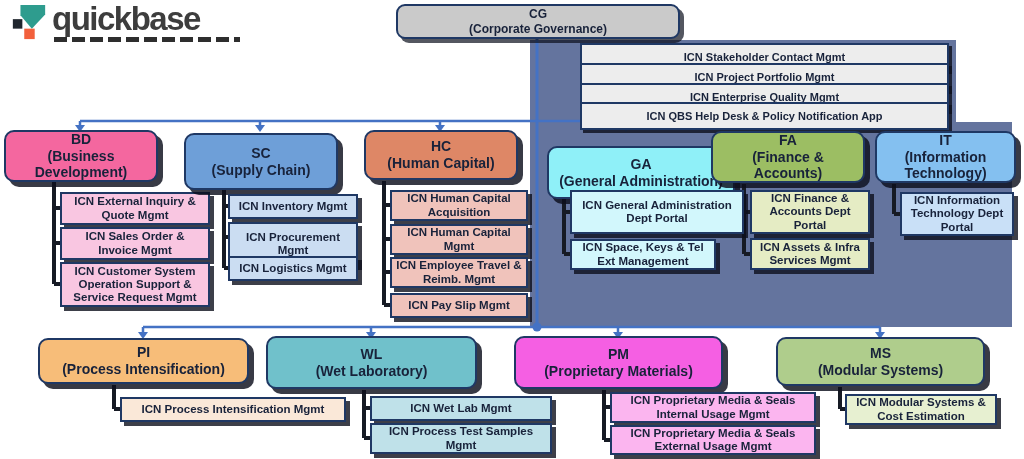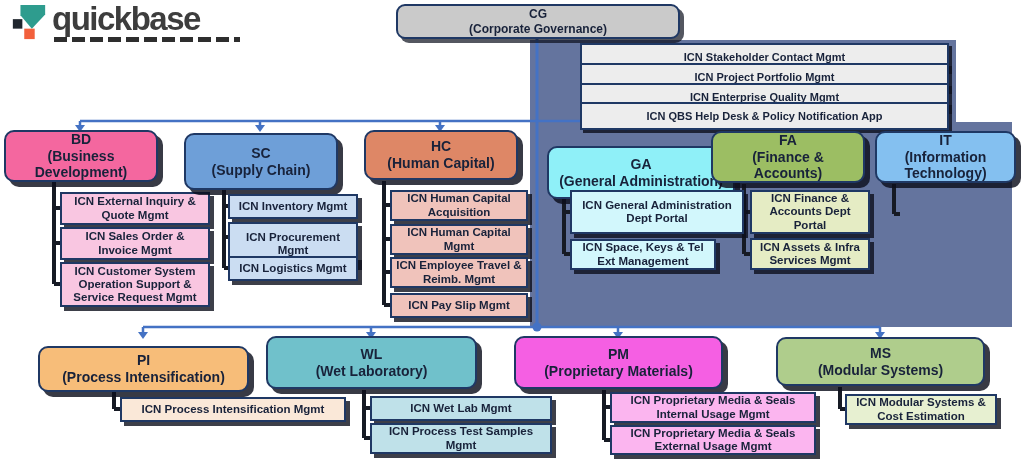--- a/index.html
+++ b/index.html
@@ -149,22 +149,23 @@
     <span class="code">FA</span>
     <span class="lbl">(Finance &amp; Accounts)</span>
   </div>
   <div class="box item" style="left: 750px; top: 190px; width: 120px; height: 44px; background-color: rgb(229, 236, 196);">ICN Finance &amp; Accounts Dept Portal</div>
   <div class="box item" style="left: 750px; top: 238px; width: 120px; height: 32px; background-color: rgb(229, 236, 196);">ICN Assets &amp; Infra Services Mgmt</div>
 
   <div class="box hdr" style="left: 875px; top: 131px; width: 141px; height: 52px; background-color: rgb(132, 192, 240);">
     <span class="code">IT</span>
     <span class="lbl">(Information Technology)</span>
   </div>
+  <div class="box item" style="left: 900px; top: 192px; width: 114px; height: 44px; background-color: rgb(201, 224, 247);">ICN Information Technology Dept Portal</div>
 
-  <div class="box hdr" style="left: 38px; top: 346px; width: 211px; height: 46px; background-color: rgb(247, 189, 121);">
+  <div class="box hdr" style="left: 38px; top: 338px; width: 211px; height: 46px; background-color: rgb(247, 189, 121);">
     <span class="code">PI</span>
     <span class="lbl">(Process Intensification)</span>
   </div>
   <div class="box item" style="left: 120px; top: 397px; width: 226px; height: 25px; background-color: rgb(250, 232, 216);">ICN Process Intensification Mgmt</div>
 
   <div class="box hdr" style="left: 266px; top: 336px; width: 211px; height: 53px; background-color: rgb(112, 193, 203);">
     <span class="code">WL</span>
     <span class="lbl">(Wet Laboratory)</span>
   </div>
   <div class="box item" style="left: 370px; top: 396px; width: 182px; height: 25px; background-color: rgb(191, 225, 233);">ICN Wet Lab Mgmt</div>

